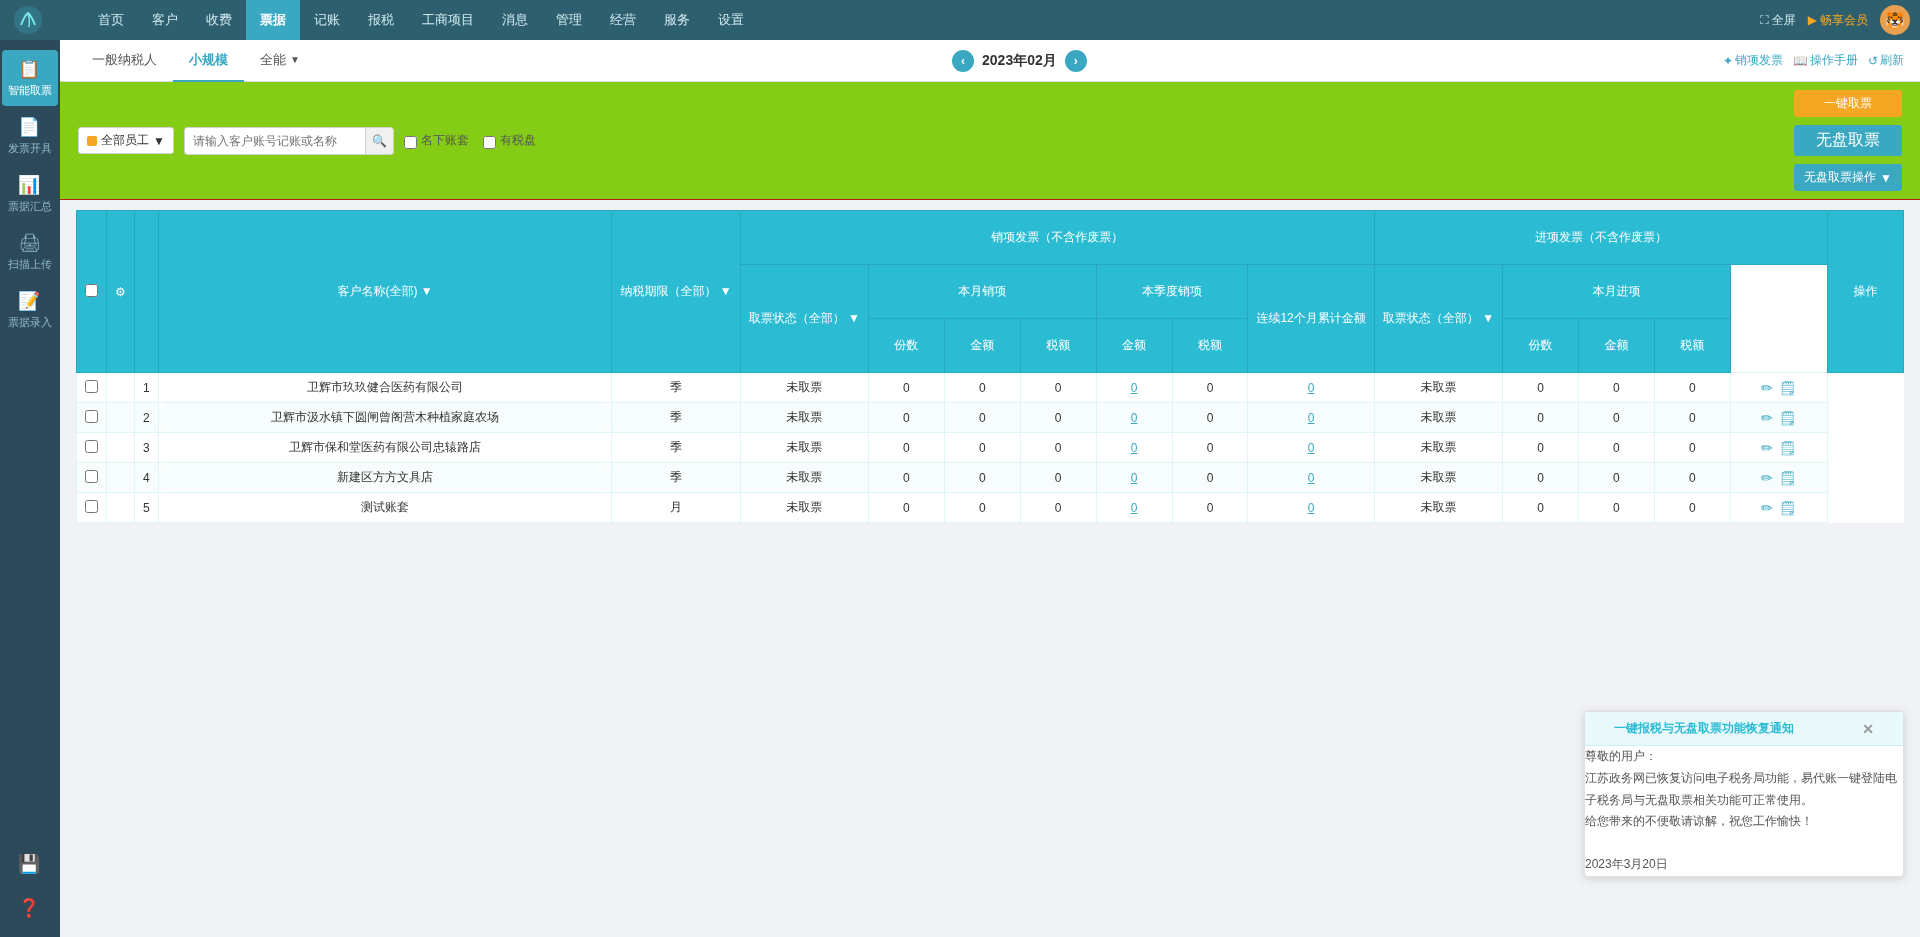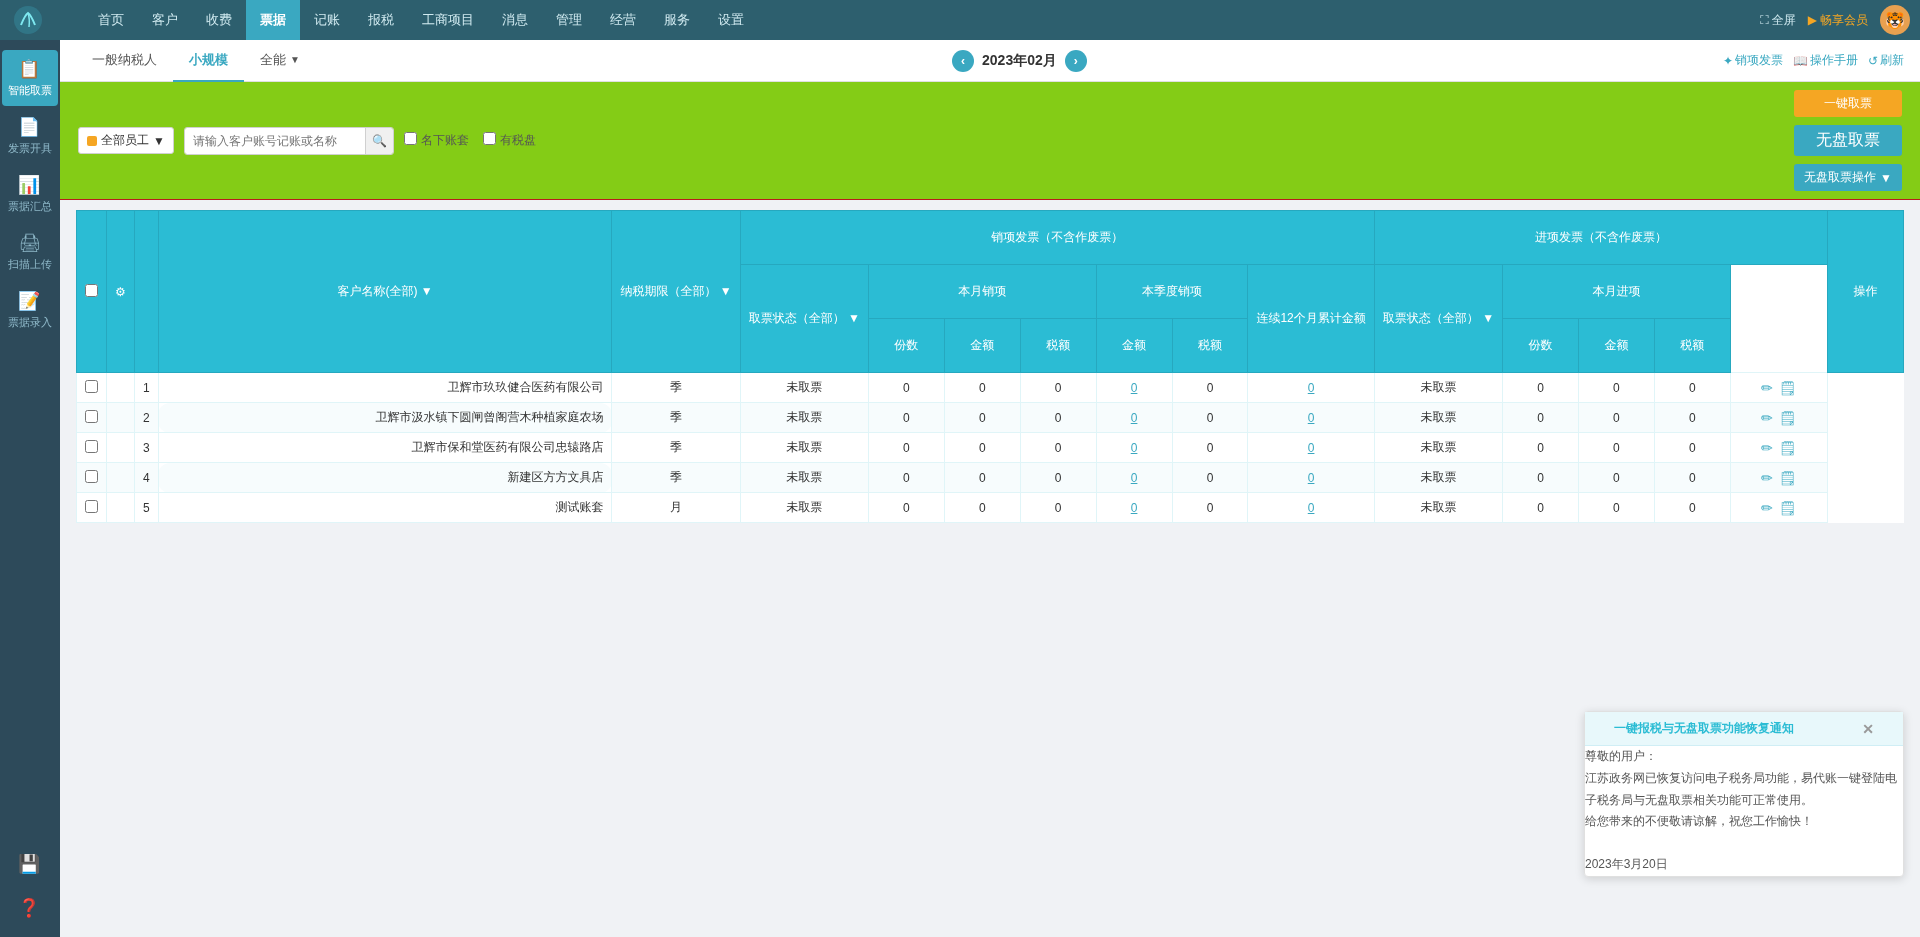--- a/index.html
+++ b/index.html
@@ -94,21 +94,21 @@
     }
     .search-box input {
       border: none; outline: none; padding: 0 8px; font-size: 12px; width: 180px; height: 100%;
     }
     .search-box .search-btn {
       background: #f0f0f0; border-left: 1px solid #d0d0d0;
       width: 28px; height: 100%; display: flex; align-items: center; justify-content: center;
       cursor: pointer; color: #666;
     }
     .checkbox-group { display: flex; align-items: center; gap: 14px; }
-    .checkbox-item { display: flex; align-items: flex-start; gap: 4px; cursor: pointer; color: #555; }
+    .checkbox-item { display: flex; align-items: flex-end; gap: 4px; cursor: pointer; color: #555; }
     .checkbox-item input[type=checkbox] { cursor: pointer; }
     .toolbar-right { margin-left: auto; display: flex; gap: 8px; flex-direction: column; }
     .btn-orange {
       background: #f5a623; color: #fff; border: none;
       padding: 5px 14px; border-radius: 3px; cursor: pointer; font-size: 12px;
     }
     .btn-teal {
       background: #3aa8c1; color: #fff; border: none;
       padding: 5px 14px; border-radius: 3px; cursor: pointer; font-size: 16px;
     }
@@ -125,21 +125,21 @@
       background: #2bbcd4; color: #fff; padding: 18px 8px;
       text-align: center; font-size: 12px; font-weight: normal;
       border: 1px solid #26a8bf; white-space: nowrap;
     }
     tbody tr td {
       padding: 6px 8px; text-align: center; font-size: 12px;
       border: 1px solid #e0f5f8; color: #333;
     }
     tbody tr:nth-child(even) td { background: #f7fcfd; }
     tbody tr:nth-child(odd) td { background: #fff; }
-    .td-left { text-align: right; border-radius: 12px; }
+    .td-left { text-align: center; border-radius: 12px; }
     .td-link { color: #3aa8c1; cursor: pointer; text-decoration: underline; }
     .action-icons { display: flex; gap: 6px; justify-content: center; }
     .action-icon { color: #3aa8c1; cursor: pointer; font-size: 14px; }
 
     
     .notification-popup {
       position: fixed; right: 16px; bottom: 60px;
       width: 320px; background: #fff;
       border: 1px solid #e0e0e0; border-radius: 4px;
       box-shadow: 0 2px 10px rgba(0,0,0,0.15);

